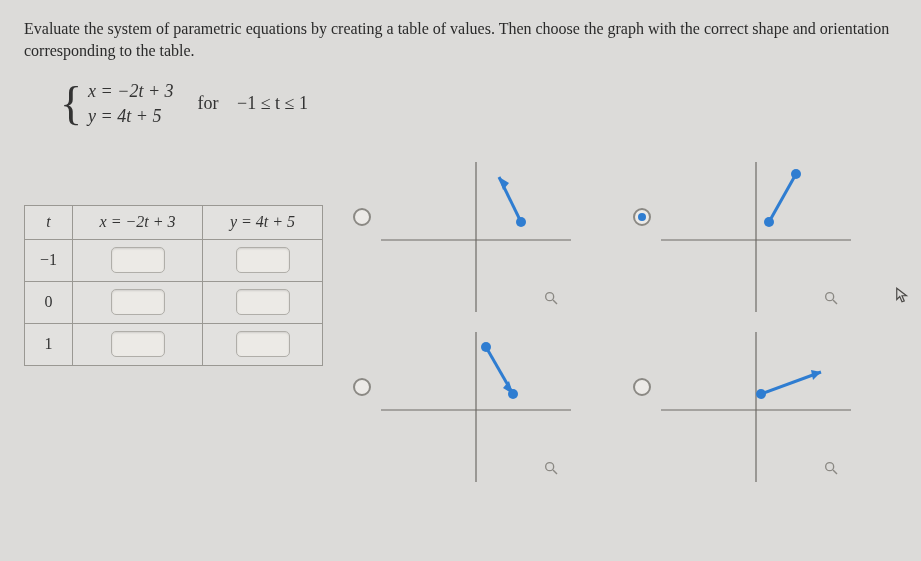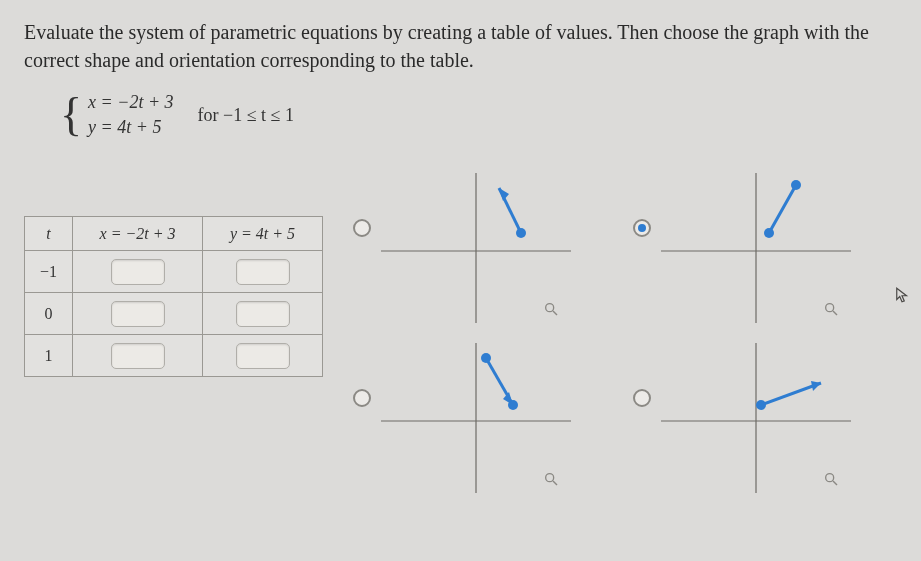--- a/index.html
+++ b/index.html
@@ -6,27 +6,27 @@
   body {
     width: 921px;
     height: 561px;
     background: #dcdbd9;
     font-family: Georgia, 'Times New Roman', serif;
     color: #333;
     padding: 18px 24px;
     position: relative;
     overflow: hidden;
   }
-  .question-text { font-size: 20px; line-height: 1.4; color: #2a2a2a; margin-bottom: 18px; }
+  .question-text { font-size: 16px; line-height: 1.4; color: #2a2a2a; margin-bottom: 18px; }
   .equations-row { display: flex; align-items: center; gap: 24px; margin-left: 36px; margin-bottom: 30px; }
   .brace-system { display: flex; align-items: center; }
   .brace { font-size: 46px; font-family: 'Times New Roman', serif; color: #333; line-height: 0.7; margin-right: 6px; }
   .eq-stack { display: flex; flex-direction: column; gap: 4px; font-style: italic; font-size: 18px; }
   .for-part { font-size: 18px; }
-  .for-part .for-word { font-style: normal; }
+  .for-part .for-word { font-style: normal; margin-right: 14px; }
   .for-part .range { }
 
   .bottom-area { display: flex; gap: 30px; align-items: flex-start; }
 
   .table-wrap { margin-top: 48px; }
   table.values { border-collapse: collapse; background: #e2e1df; }
   table.values th, table.values td {
     border: 1px solid #9a9893;
     text-align: center;
     vertical-align: middle;

